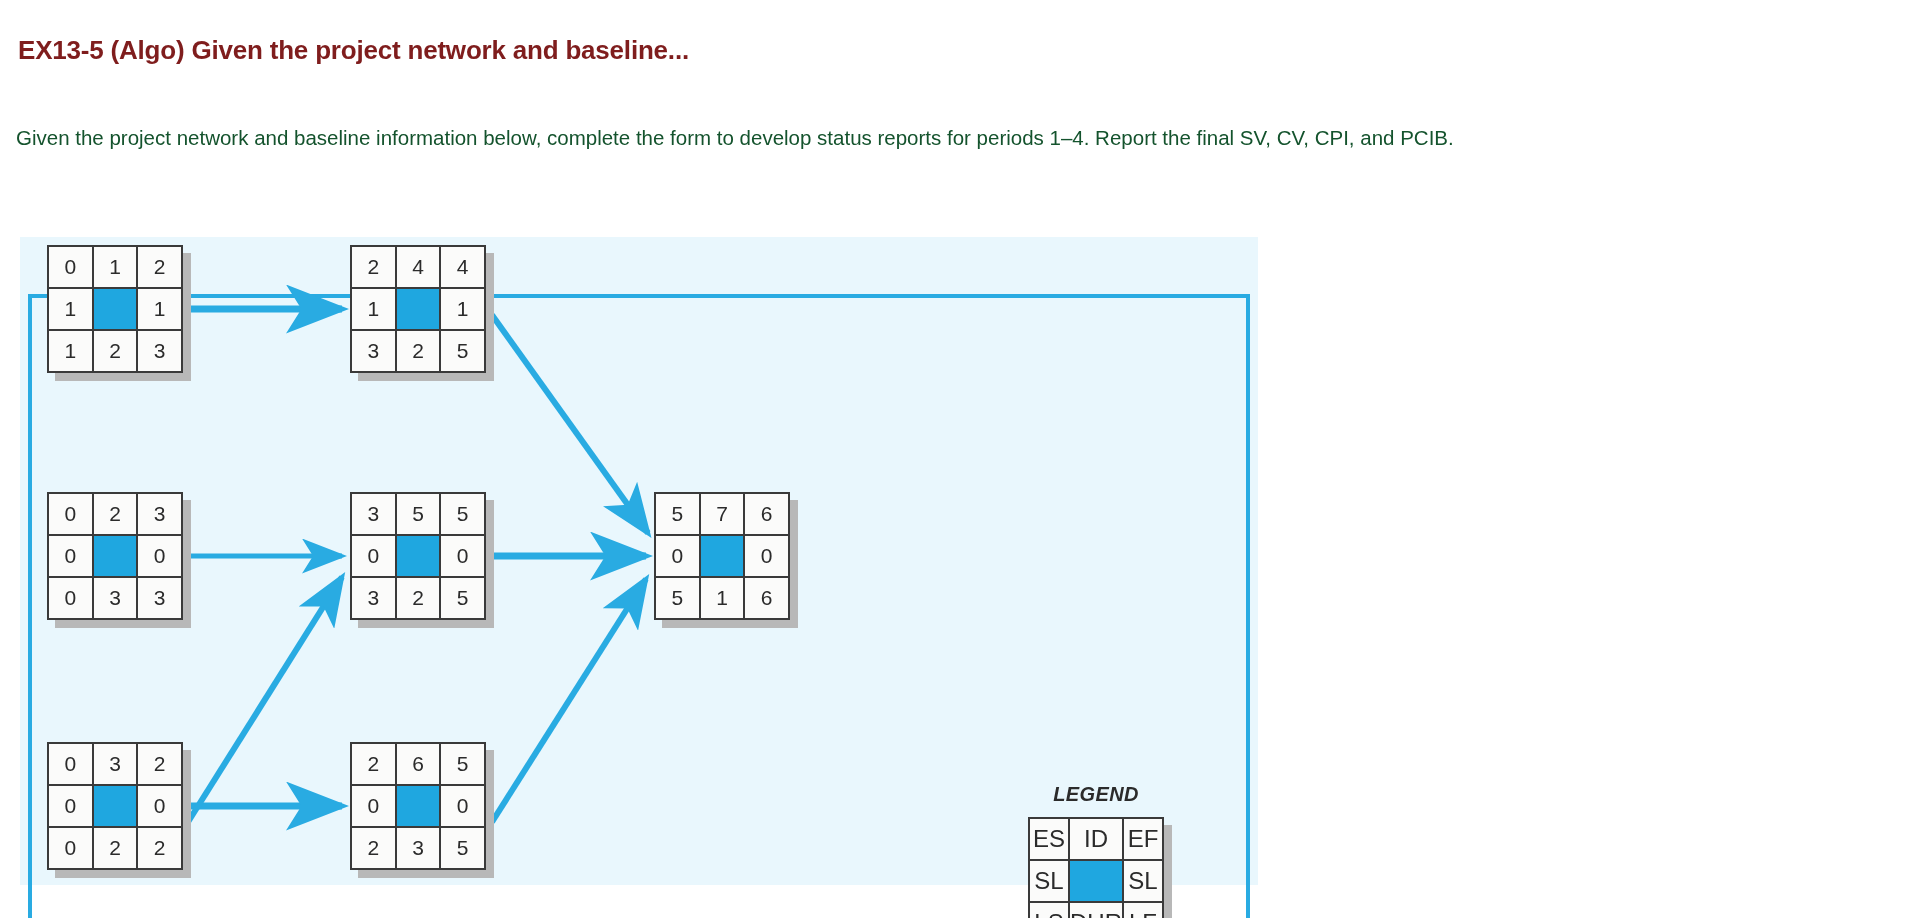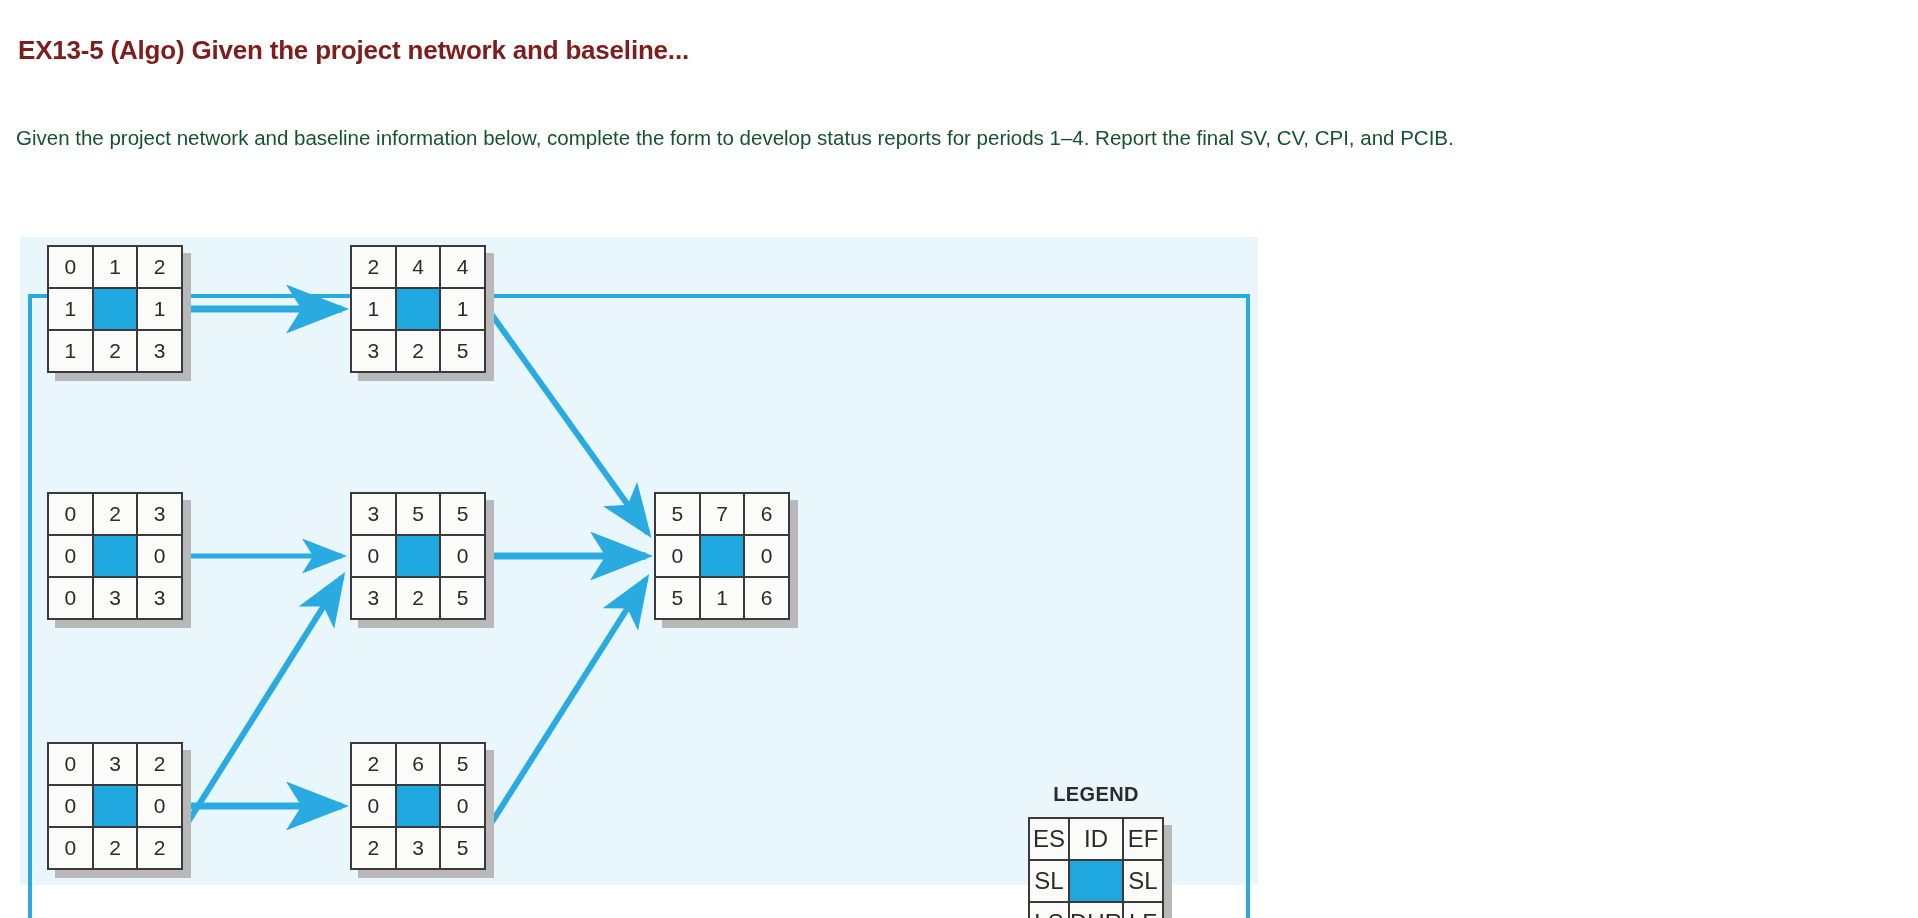--- a/index.html
+++ b/index.html
@@ -80,21 +80,21 @@
     color: #2b2b2b;
     font-family: "Liberation Sans", sans-serif;
   }
   .node .cell.fill { background: #1fa7e0; }
 
   
   .legend-wrap { position:absolute; z-index: 6; }
   .legend-title {
     position:absolute; left: 0; top: -34px; width: 136px;
     text-align:center;
-    font-size: 20px; font-weight: 600;
+    font-size: 20px; font-style: italic; font-weight: 600;
     color: #2b2b2b; letter-spacing: .4px;
     white-space: nowrap;
   }
   .legend .cell { font-size: 24px; }
 </style>
 </head>
 <body>
 
 <div class="page">
 

